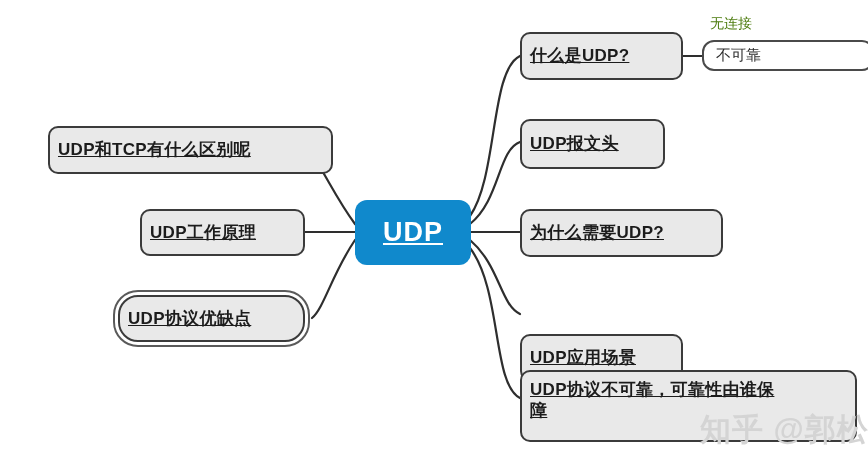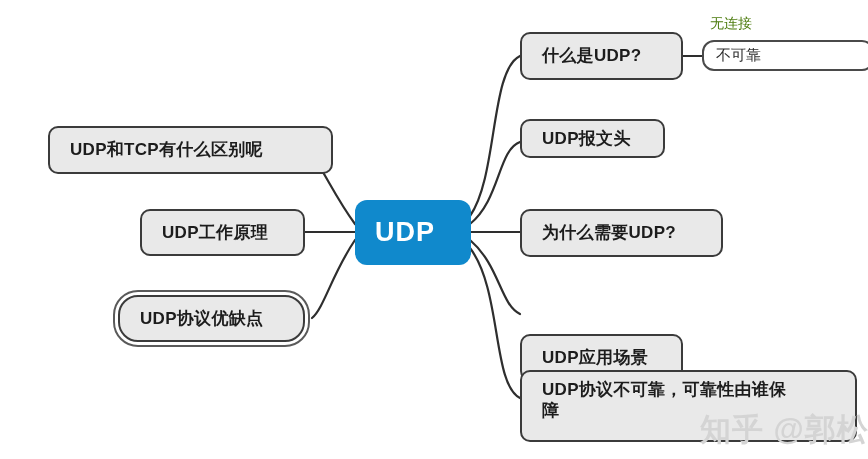--- a/index.html
+++ b/index.html
@@ -30,40 +30,41 @@
     box-sizing: border-box;
     display: flex;
     align-items: center;
     background: #e9e9e9;
     border: 2px solid #3b3b3b;
     border-radius: 10px;
     color: #1c1c1c;
     font-weight: bold;
     font-size: 17px;
     letter-spacing: 0.3px;
-    padding: 0 20px;
+    padding: 0 8px;
     z-index: 3;
+    text-decoration: underline;
   }
   .node-label {
     line-height: 1.25;
     white-space: pre-line;
   }
   .node.selected {
     outline: 2px solid #5a5a5a;
     outline-offset: 3px;
     border-radius: 10px;
   }
   .node.root {
     background: #1089cc;
     border: none;
     border-radius: 12px;
     color: #ffffff;
     font-size: 27px;
     font-weight: bold;
-    justify-content: flex-start;
+    justify-content: center;
     letter-spacing: 1px;
     z-index: 4;
   }
   .subnode-box {
     position: absolute;
     box-sizing: border-box;
     display: flex;
     align-items: center;
     background: #ffffff;
     border: 2px solid #4a4a4a;
@@ -125,21 +126,21 @@
   </div>
 
   <div class="node selected" style="left:118px; top:295px; width:187px; height:47px;border-radius:20px;">
     <span class="node-label">UDP协议优缺点</span>
   </div>
 
   <div class="node" style="left:520px; top:32px; width:163px; height:48px;">
     <span class="node-label">什么是UDP?</span>
   </div>
 
-  <div class="node" style="left:520px; top:119px; width:145px; height:39px;">
+  <div class="node" style="left:520px; top:119px; width:145px; height:50px;">
     <span class="node-label">UDP报文头</span>
   </div>
 
   <div class="node" style="left:520px; top:209px; width:203px; height:48px;">
     <span class="node-label">为什么需要UDP?</span>
   </div>
 
   <div class="node" style="left:520px; top:292px; width:163px; height:47px;margin-top:42px;">
     <span class="node-label">UDP应用场景</span>
   </div>

